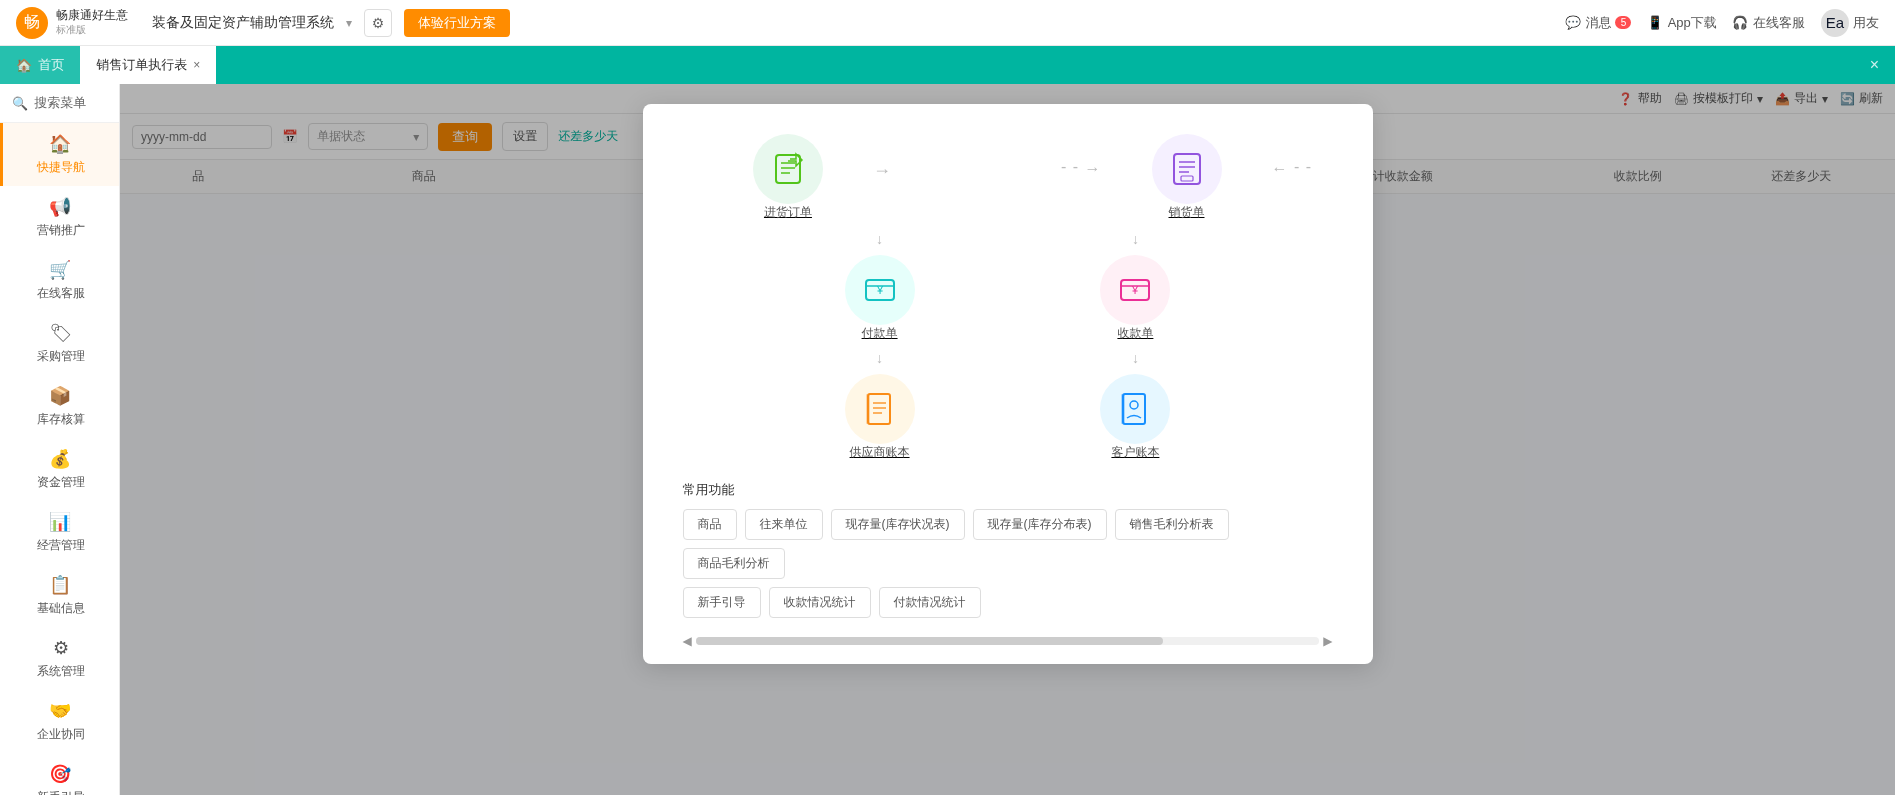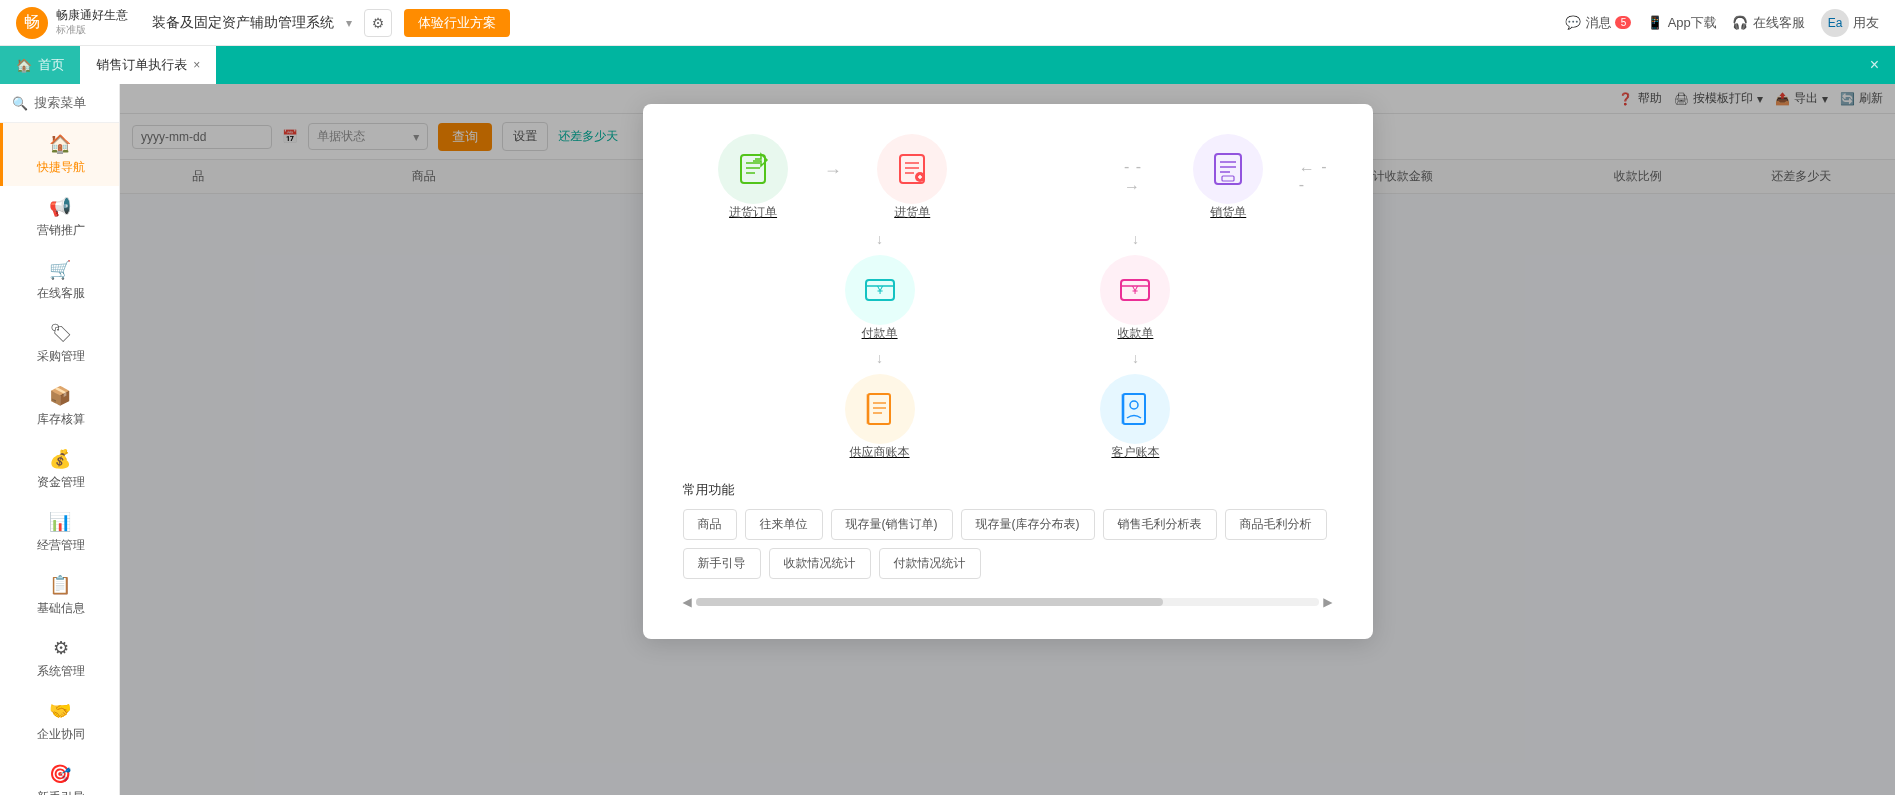--- a/index.html
+++ b/index.html
@@ -81,21 +81,21 @@
       font-size: 10px;
       padding: 1px 4px;
       min-width: 16px;
       text-align: center;
     }
     .avatar {
       width: 28px; height: 28px;
       background: #ddd;
       border-radius: 50%;
       display: flex; align-items: center; justify-content: center;
-      font-size: 12px; color: #0369a1;
+      font-size: 15px; color: #0f172a;
     }
 
     
     .nav-tabs {
       display: flex;
       align-items: center;
       background: #00b5a0;
       height: 38px;
       padding: 0;
     }
@@ -595,34 +595,20 @@
                 <line x1="11" y1="17" x2="25" y2="17" stroke="#52c41a" stroke-width="1.5"></line>
                 <line x1="11" y1="22" x2="20" y2="22" stroke="#52c41a" stroke-width="1.5"></line>
                 <polyline points="20,8 26,8 26,3 32,9 26,15 26,10 18,10" fill="none" stroke="#52c41a" stroke-width="1.5"></polyline>
               </svg>
             </div>
             <div class="flow-label">进货订单</div>
           </div>
 
           <div class="arrow-right-solid">→</div>
 
-          <div class="flow-col">
-            <div class="flow-circle red">
-              <svg width="36" height="36" viewBox="0 0 36 36">
-                <rect x="6" y="4" width="24" height="28" rx="3" fill="none" stroke="#ff4d4f" stroke-width="2"></rect>
-                <line x1="11" y1="12" x2="25" y2="12" stroke="#ff4d4f" stroke-width="1.5"></line>
-                <line x1="11" y1="17" x2="25" y2="17" stroke="#ff4d4f" stroke-width="1.5"></line>
-                <line x1="11" y1="22" x2="20" y2="22" stroke="#ff4d4f" stroke-width="1.5"></line>
-                <circle cx="26" cy="26" r="5" fill="#ff4d4f"></circle>
-                <line x1="24" y1="26" x2="28" y2="26" stroke="white" stroke-width="1.5"></line>
-                <line x1="26" y1="24" x2="26" y2="28" stroke="white" stroke-width="1.5"></line>
-              </svg>
-            </div>
-            <div class="flow-label">进货单</div>
-          </div>
 
           <div style="width:170px;"></div>
 
           <div class="arrow-right-dashed" style="margin-top:24px;color:#bbb;font-size:16px;">- - →</div>
 
           <div class="flow-col">
             <div class="flow-circle purple">
               <svg width="36" height="36" viewBox="0 0 36 36">
                 <rect x="5" y="3" width="26" height="30" rx="3" fill="none" stroke="#9254de" stroke-width="2"></rect>
                 <line x1="10" y1="11" x2="26" y2="11" stroke="#9254de" stroke-width="1.5"></line>
@@ -727,21 +713,21 @@
           </div>
           <div style="width:30px;"></div>
           <div style="width:170px;"></div>
         </div>
 
         <div class="common-functions">
           <div class="cf-title">常用功能</div>
           <div class="cf-row">
             <button class="cf-btn">商品</button>
             <button class="cf-btn">往来单位</button>
-            <button class="cf-btn">现存量(销售订单)</button>
+            <button class="cf-btn">现存量(库存状况表)</button>
             <button class="cf-btn">现存量(库存分布表)</button>
             <button class="cf-btn">销售毛利分析表</button>
             <button class="cf-btn">商品毛利分析</button>
           </div>
           <div class="cf-row">
             <button class="cf-btn">新手引导</button>
             <button class="cf-btn">收款情况统计</button>
             <button class="cf-btn">付款情况统计</button>
           </div>
         </div>

